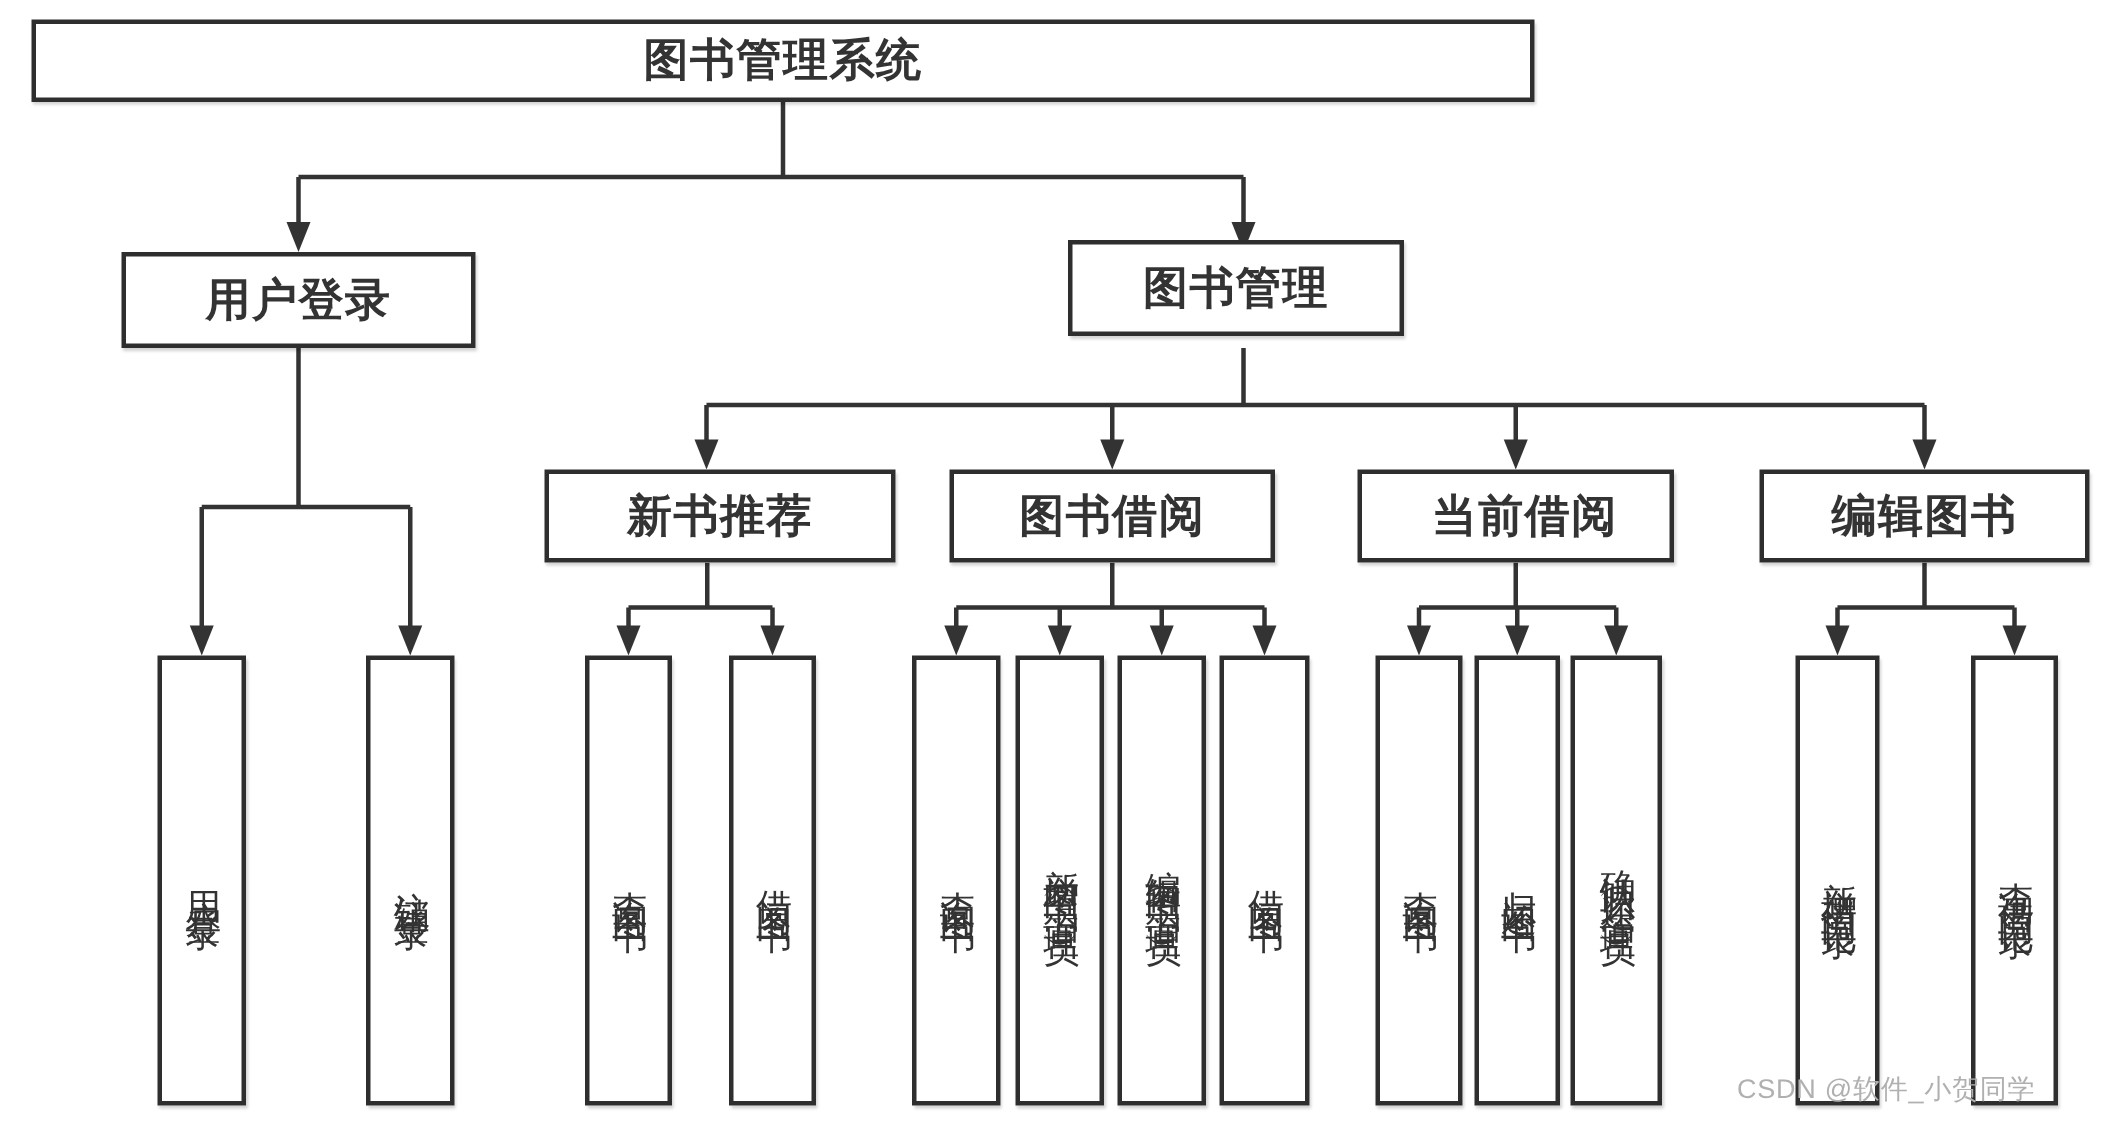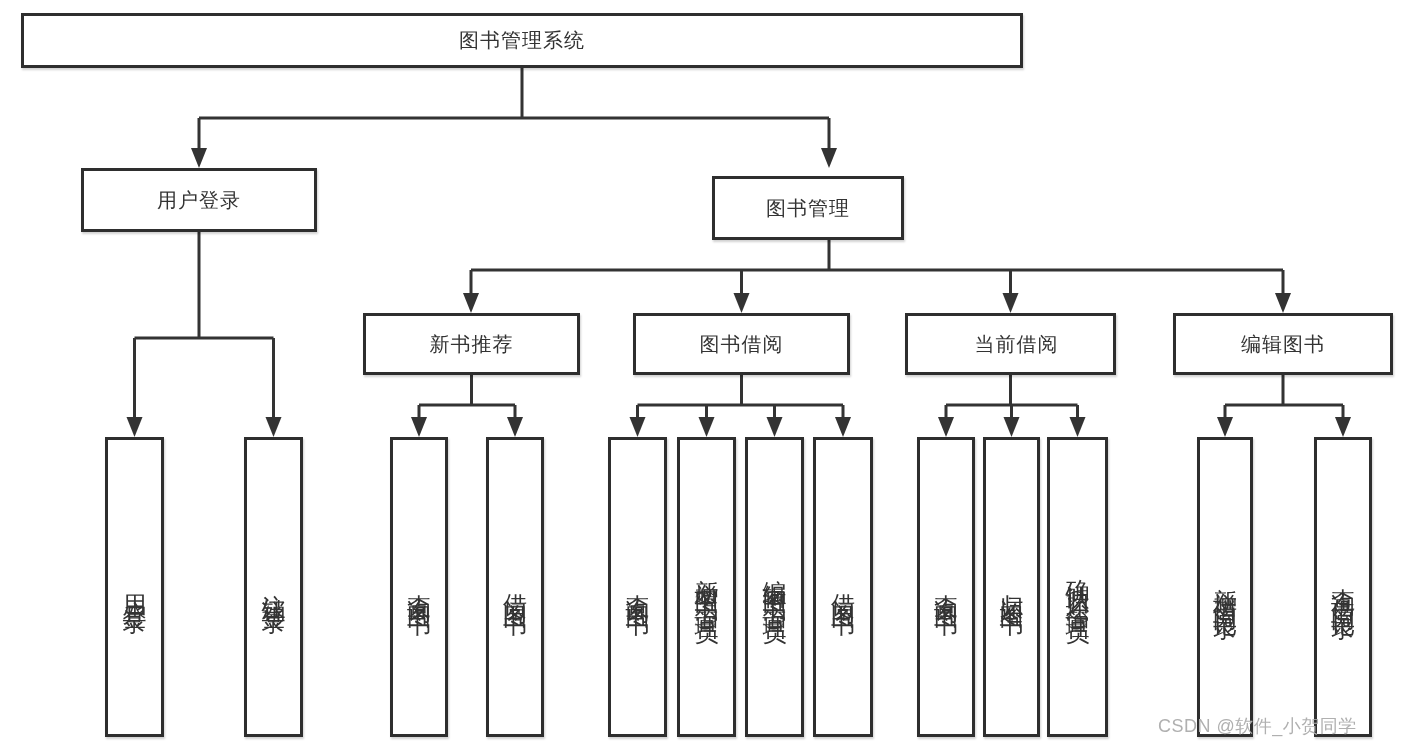--- a/index.html
+++ b/index.html
@@ -38,23 +38,24 @@
     position: absolute;
     background: var(--box_fill);
     border: 3px solid var(--box_border);
     color: var(--text);
     display: flex;
     align-items: center;
     justify-content: center;
     box-shadow: 1px 2px 2px rgba(0,0,0,0.18);
   }
   .hbox {
-    font-size: 20px;
+    font-size: 30px;
     letter-spacing: 1px;
     white-space: nowrap;
+    font-weight: bold;
   }
   .vbox {
     writing-mode: vertical-rl;
     text-orientation: mixed;
     font-size: 24px;
     letter-spacing: 6px;
     line-height: 1;
   }
   .watermark {
     position: absolute;
@@ -124,23 +125,23 @@
     <polygon points="938,417 954,417 946,437"></polygon>
     <polygon points="1003.5,417 1019.5,417 1011.5,437"></polygon>
     <polygon points="1069.5,417 1085.5,417 1077.5,437"></polygon>
     <polygon points="1217,417 1233,417 1225,437"></polygon>
     <polygon points="1335,417 1351,417 1343,437"></polygon>
   </svg>
 
   <div class="box hbox" style="left:21px; top:13px; width:1002px; height:55px;">图书管理系统</div>
 
   <div class="box hbox" style="left:81px; top:168px; width:236px; height:64px;">用户登录</div>
-  <div class="box hbox" style="left:712px; top:176px; width:192px; height:64px;">图书管理</div>
+  <div class="box hbox" style="left:712px; top:160px; width:224px; height:64px;">图书管理</div>
 
-  <div class="box hbox" style="left:363px; top:313px; width:217px; height:62px;text-align:center;">新书推荐</div>
+  <div class="box hbox" style="left:363px; top:313px; width:234px; height:62px;text-align:center;">新书推荐</div>
   <div class="box hbox" style="left:633px; top:313px; width:217px; height:62px;text-align:center;">图书借阅</div>
   <div class="box hbox" style="left:905px; top:313px; width:211px; height:62px;padding-left:12px;">当前借阅</div>
   <div class="box hbox" style="left:1173px; top:313px; width:220px; height:62px;">编辑图书</div>
 
   <div class="box vbox" style="left:105px; top:437px; width:59px; height:300px;">用户登录</div>
   <div class="box vbox" style="left:244px; top:437px; width:59px; height:300px;">注销登录</div>
 
   <div class="box vbox" style="left:390px; top:437px; width:58px; height:300px;">查询图书</div>
   <div class="box vbox" style="left:486px; top:437px; width:58px; height:300px;">借阅图书</div>
 

